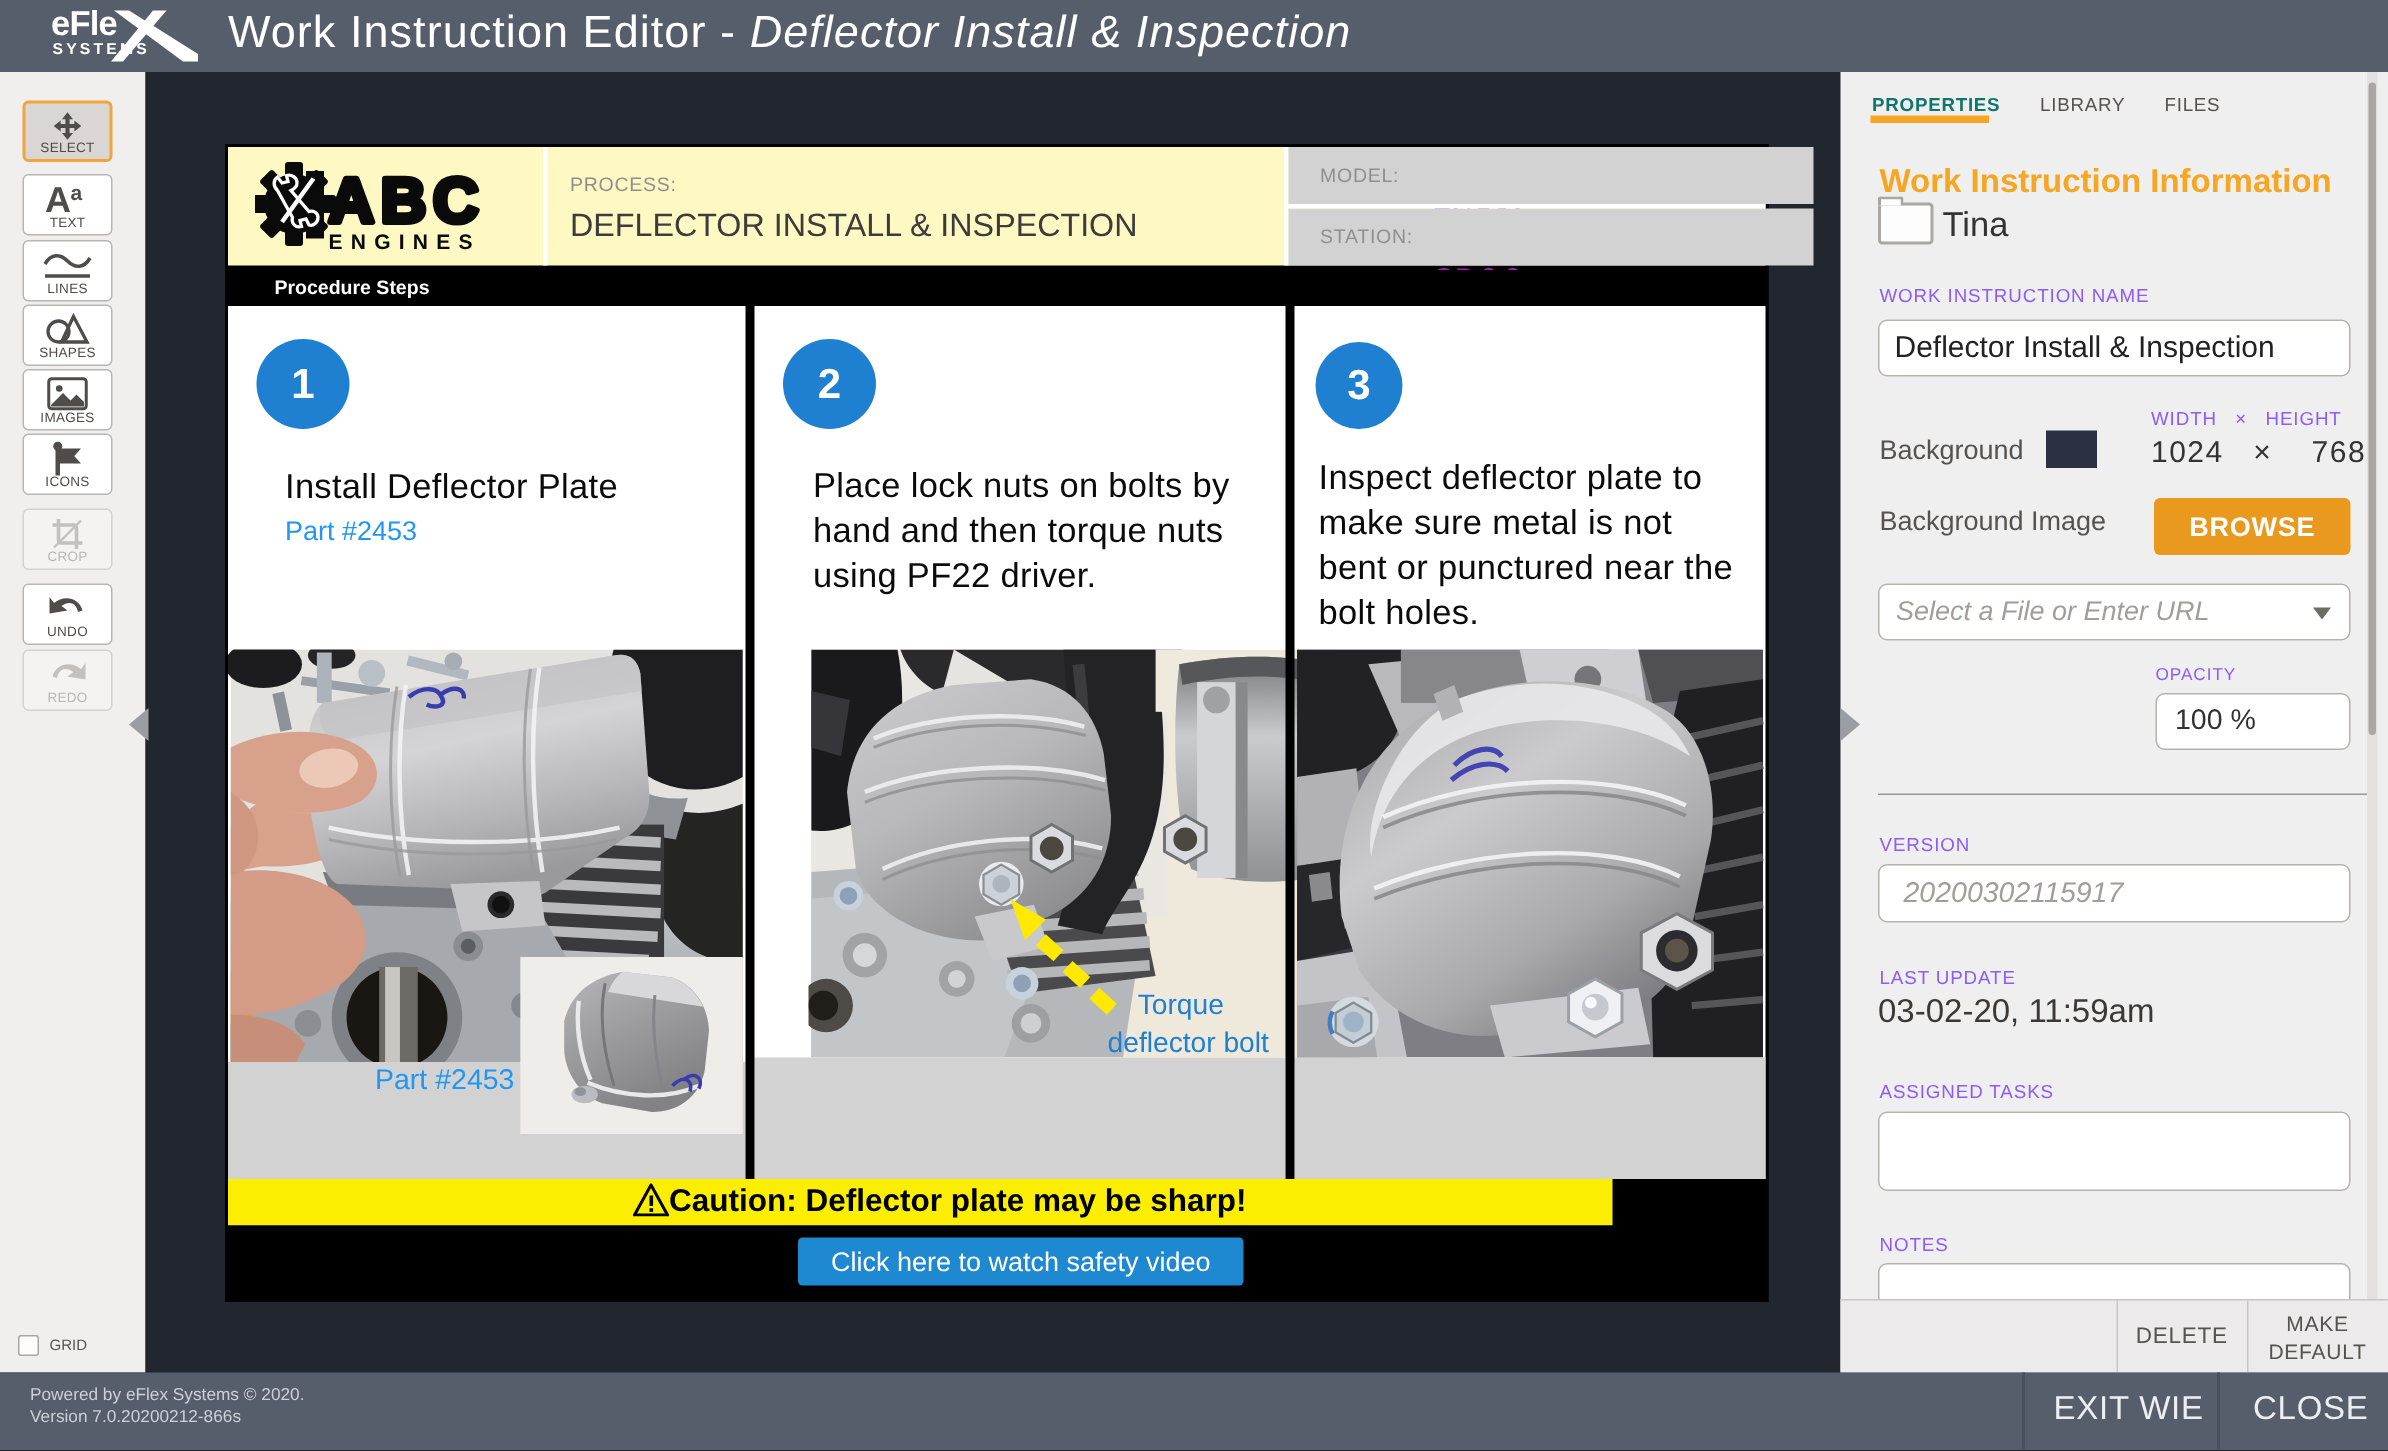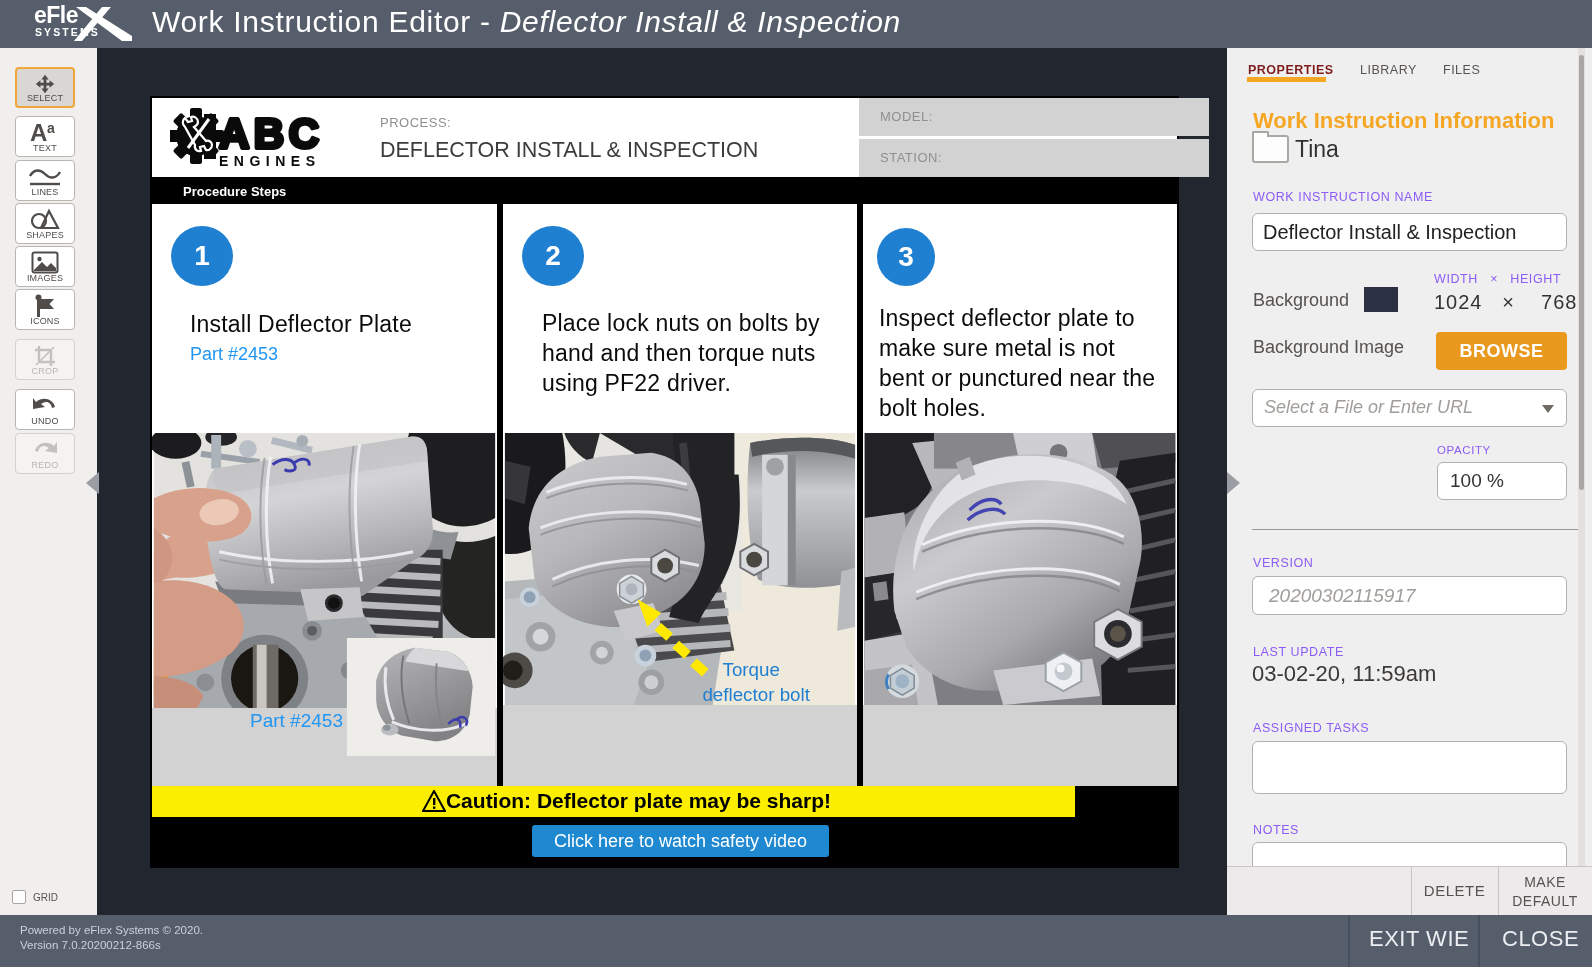--- a/index.html
+++ b/index.html
@@ -25,21 +25,21 @@
 #grid .cb { position:absolute; left:0; top:0; width:14px; height:14px; background:#fdfdfd; border:1px solid #a9a6a2; border-radius:2px; }
 #grid .gl { position:absolute; left:21px; top:2px; font-size:10px; color:#55524f; }
 
 
 #canvas { left:97px; top:48px; width:1130px; height:867px; background:#22262e; }
 .chevL { z-index:5; left:86px; top:472px; width:0; height:0; border-top:11px solid transparent; border-bottom:11px solid transparent; border-right:13px solid #9a9da3; }
 .chevR { z-index:5; left:1227px; top:472px; width:0; height:0; border-top:11px solid transparent; border-bottom:11px solid transparent; border-left:13px solid #9a9da3; }
 
 
 #doc { left:150px; top:96px; width:1029px; height:772px; background:#000; border:2px solid #000; }
-#dochdr { left:0px; top:0px; width:1025px; height:79px; background:#ffffff; }
+#dochdr { left:0px; top:0px; width:1025px; height:79px; background:#fef9c3; }
 .vsep { position:absolute; top:0; width:3px; height:79px; background:#fff; }
 #proclbl { left:228px; top:17px; font-size:13px; color:#8f8f8f; letter-spacing:0.5px; }
 #procname { left:228px; top:40px; font-size:21.5px; color:#3c3c3c; font-weight:400; letter-spacing:0px; }
 .mrow { position:absolute; left:707px; width:350px; height:38px; background:#d2d2d2; }
 .mlab { position:absolute; left:21px; top:11px; font-size:13px; color:#8f8f8f; letter-spacing:0.5px; }
 .mval { position:absolute; left:96px; top:8px; font-size:19px; color:#a21caf;margin-top:29px; }
 #procbar { left:0; top:82px; width:1025px; height:24px; background:#000; }
 #procbar span { position:absolute; left:31px; top:4px; color:#fff; font-size:13px; font-weight:700; }
 #steps { left:0; top:106px; width:1025px; height:582px; background:#fff; }
 .colsep { position:absolute; top:0; width:6px; height:582px; background:#000; }
@@ -315,21 +315,21 @@
       <path d="M148,158 L208,156 L212,186 L156,190 Z" fill="#c6c6c8"></path>
       <circle cx="182" cy="172" r="9" fill="#2a2a2c"></circle>
       <circle cx="182" cy="172" r="6" fill="#111"></circle>
 
       <path d="M120,32 C130,24 140,26 142,32 C146,38 138,40 132,37 M142,30 C150,24 158,26 157,33" stroke="#3b3bb0" stroke-width="3" fill="none"></path>
 
       <path d="M0,66 C28,52 66,52 88,66 C102,76 102,92 88,102 C66,114 28,112 0,98 Z" fill="#d8a18c"></path>
       <ellipse cx="66" cy="80" rx="20" ry="13" fill="#ecc9b6" transform="rotate(-10 66 80)"></ellipse>
       <path d="M0,96 C22,110 24,134 8,150 L0,152 Z" fill="#cf9681"></path>
     </svg></div>
-    <div id="ph2" class="abs" style="left:351px; top:229px; width:354px; height:196px;"><svg width="354" height="272" viewBox="0 0 354 275">
+    <div id="ph2" class="abs" style="left:351px; top:229px; width:354px; height:196px;padding-left:36px;"><svg width="354" height="272" viewBox="0 0 354 275">
       <defs>
         <linearGradient id="plate2" x1="0" y1="0" x2="0.6" y2="1">
           <stop offset="0" stop-color="#cccccf"></stop>
               <stop offset="0.5" stop-color="#b8b8bb"></stop>
               <stop offset="1" stop-color="#8f8f92"></stop>
         </linearGradient>
         <linearGradient id="muff2" x1="0" y1="0" x2="0" y2="1">
           <stop offset="0" stop-color="#77797c"></stop>
               <stop offset="0.35" stop-color="#c9cbce"></stop>
               <stop offset="1" stop-color="#8f9194"></stop>
@@ -519,21 +519,21 @@
     </div>
   <div id="docfoot" class="abs">
       <div id="vidbtn" class="abs">Click here to watch safety video</div>
     </div>
 </div>
 
 <div class="chevL abs"></div>
 <div class="chevR abs"></div>
 
 <div id="panel" class="abs">
-  <span class="tab" style="left:21px; color:#7f1d1d; font-weight:700;">PROPERTIES</span>
+  <span class="tab" style="left:21px; color:#0f766e; font-weight:700;">PROPERTIES</span>
   <span class="tab" style="left:133px;">LIBRARY</span>
   <span class="tab" style="left:216px;">FILES</span>
   <div id="tabu" class="abs"></div>
   <div id="wiinfo" class="abs">Work Instruction Information</div>
   <div id="folder" class="abs"></div>
   <div id="tina" class="abs">Tina</div>
   <div class="plbl" style="left:26px; top:142px;">WORK INSTRUCTION NAME</div>
   <div id="winame" class="pinput">Deflector Install &amp; Inspection</div>
   <div class="plbl" id="whlbl">WIDTH&nbsp;&nbsp;&nbsp;×&nbsp;&nbsp;&nbsp;HEIGHT</div>
   <div id="bglbl" class="abs">Background</div>

